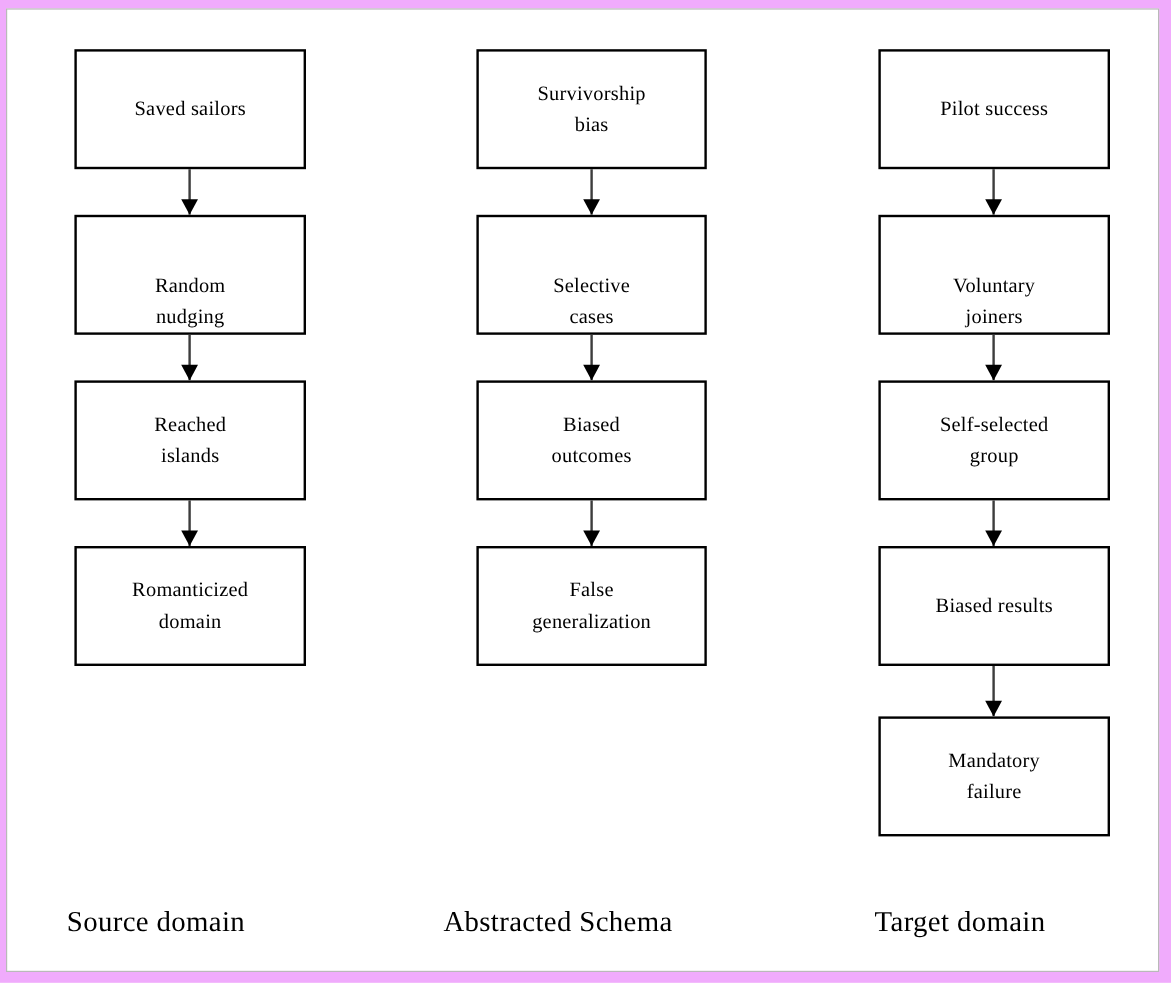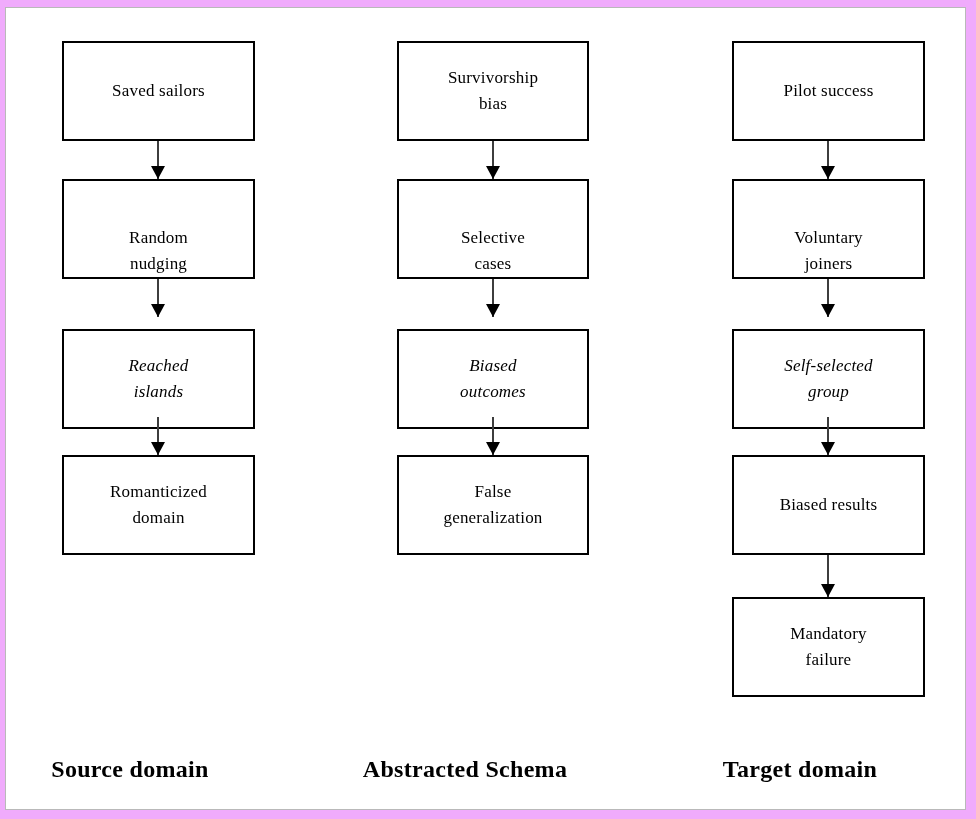--- a/index.html
+++ b/index.html
@@ -65,21 +65,21 @@
     white-space: pre-line;
   }
 
   
   #col-source .node { left: 62px; width: 193px; height: 100px; }
   #col-schema .node { left: 62px; width: 192px; height: 100px; }
   #col-target .node { left: 62px; width: 193px; height: 100px; }
 
   .row1 { top: 41px;  }
   .row2 { top: 179px; align-items: flex-end; }
-  .row3 { top: 329px; font-style: italic; }
+  .row3 { top: 317px; }
   .row4 { top: 455px; }
   .row5 { top: 597px; }
 
   
   .arrow {
     position: absolute;
     width: 14px;
   }
   .arrow .shaft {
     position: absolute;
@@ -107,21 +107,21 @@
   .arr4 { top: 555px; height: 42px; }
   .arrow .shaft { height: 100%; }
 
   .footer-label {
     position: absolute;
     top: 756px;
     left: 0;
     width: 260px;
     text-align: center;
     font-size: 24px;
-    font-weight: bold;
+    font-weight: normal;
     letter-spacing: 0.3px;
     white-space: nowrap;
   }
 </style>
 </head>
 <body>
 
 <div id="figure">
 
   <div id="frame"></div>

